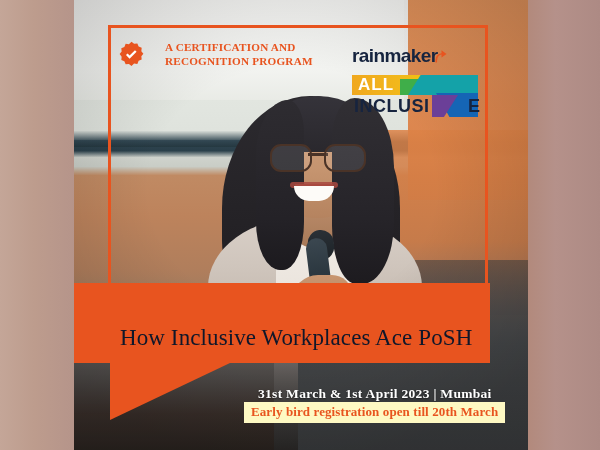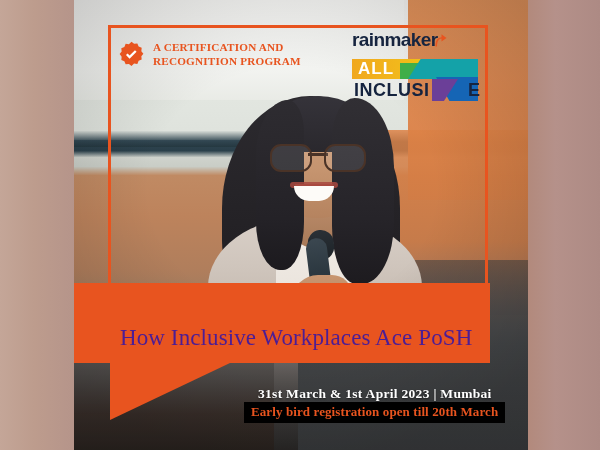--- a/index.html
+++ b/index.html
@@ -174,40 +174,40 @@
   .frame{
     position:absolute;left:34px;top:25px;
     width:380px;height:324px;
     border:3px solid #e8541f;
     box-sizing:border-box;
   }
 
   
   .badge-row{
     position:absolute;left:44px;top:40px;
-    display:flex;align-items:center;gap:8px;justify-content:center;
+    display:flex;align-items:center;gap:20px;justify-content:center;
   }
   .seal{position:relative;width:27px;height:27px;flex:0 0 27px;}
   .seal svg{display:block;width:27px;height:27px;}
   .badge-text{
     font-family:"Liberation Serif",serif;
     font-weight:bold;font-size:11.2px;line-height:1.26;
     color:#e8541f;letter-spacing:.2px;
     text-transform:uppercase;
   }
 
   
   .logo{
     position:absolute;right:48px;top:30px;width:128px;
   }
   .logo-word{
     font-family:"Liberation Sans",sans-serif;
     font-weight:bold;font-size:19px;letter-spacing:-.6px;
     color:#16243f;line-height:1;position:relative;
-    display:flex;align-items:center;
+    display:flex;align-items:center;margin-top:16px;
   }
   .logo-arrow{margin-left:-3px;}
   .logo-arrow svg{display:block;}
   .logo-bars{position:relative;width:128px;height:42px;margin-top:10px;}
   .bar-all{
     position:absolute;left:0;top:0;width:124px;height:20px;
     background:linear-gradient(90deg,#f0a81e 0%,#f2b81c 38%,#efc20f 60%,#e8cc08 100%);
     clip-path:polygon(0 0,100% 0,74% 100%,0 100%);
   }
   .bar-all-text{
@@ -261,33 +261,33 @@
   .headline{
     position:absolute;left:46px;top:287px;width:380px;
     font-family:"Liberation Serif",serif;
     font-weight:bold;font-size:34px;line-height:1.04;
     color:#ffffff;letter-spacing:.2px;
   }
   .subhead{
     position:absolute;left:46px;top:325px;width:390px;
     font-family:"Liberation Serif",serif;
     font-weight:normal;font-size:23px;line-height:1.1;
-    color:#4c1d95;letter-spacing:.1px;
+    color:#0f172a;letter-spacing:.1px;
   }
 
   
   .date-line{
     position:absolute;left:184px;top:386px;
     font-family:"Liberation Serif",serif;
     font-weight:bold;font-size:13.5px;color:#ffffff;
     letter-spacing:.3px;text-shadow:0 1px 2px rgba(0,0,0,.55);
   }
   .earlybird{
     position:absolute;left:170px;top:402px;
-    background:#000000;padding:2px 7px 3px;
+    background:#fef9c3;padding:2px 7px 3px;
     font-family:"Liberation Serif",serif;
     font-weight:bold;font-size:13px;color:#e8541f;
     letter-spacing:.1px;white-space:nowrap;
   }
 </style>
 </head>
 <body>
 
 <div id="stage">
 

